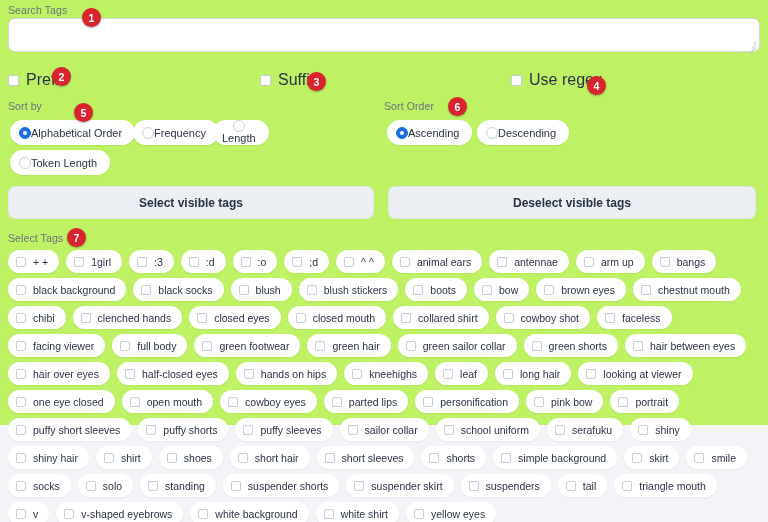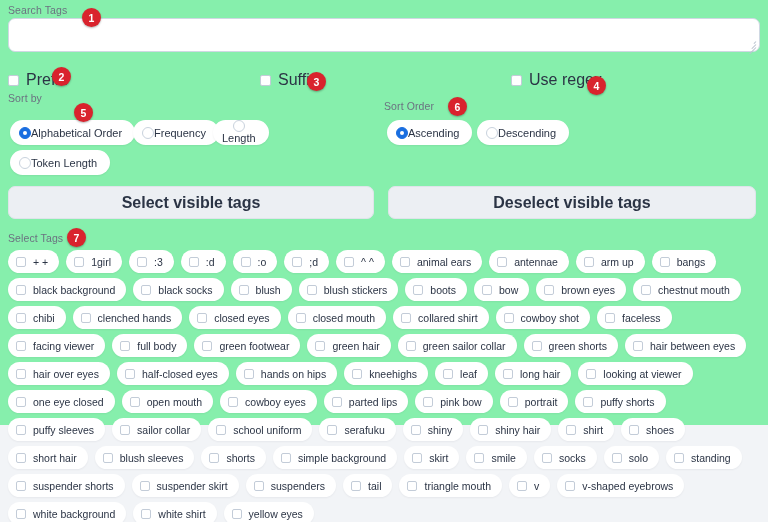--- a/index.html
+++ b/index.html
@@ -3,21 +3,21 @@
 <meta charset="utf-8">
 <style>
   * { box-sizing: border-box; }
   html, body {
     margin: 0; padding: 0;
     width: 768px; height: 522px;
     background: #f2f4f7;
     font-family: "Liberation Sans", sans-serif;
     overflow: hidden;
   }
-  .page { position: relative; width: 768px; height: 425px; background: #86efac; text-align: right; }
+  .page { position: relative; width: 768px; height: 425px; background: #bef264; text-align: right; }
 
   .lbl {
     font-size: 10.5px;
     color: #6b7280;
     letter-spacing: .1px;
   }
 
   
   .search-label { position: absolute; left: 8px; top: 4px; }
   .search-box {
@@ -75,21 +75,21 @@
   }
   .pill-text { font-size: 11px; color: #2b3445; white-space: nowrap; }
 
   
   .wbtn {
     position: absolute; top: 186px; height: 33px;
     background: #eceff3;
     border: 1px solid #dfe4ea;
     border-radius: 7px;
     display: flex; align-items: center; justify-content: center;
-    font-size: 16px; color: #2b3445; font-weight: 600;
+    font-size: 12px; color: #2b3445; font-weight: 600;
   }
   #btn-select { left: 8px; width: 366px; }
   #btn-deselect { left: 388px; width: 368px; }
 
   
   .tags-label { position: absolute; left: 8px; top: 232px; }
   .tagwrap {
     position: absolute; left: 8px; top: 250px;
     width: 752px;
     display: flex; flex-wrap: wrap;
@@ -138,21 +138,21 @@
   </div>
   <div class="cbrow" style="left:260px;">
     <span class="cb"></span>
     <span class="cbtext">Suffix</span>
   </div>
   <div class="cbrow" style="left:511px;">
     <span class="cb"></span>
     <span class="cbtext">Use regex</span>
   </div>
 
-  <div class="lbl grp-label" style="left:8px; top:92px;">Sort by</div>
+  <div class="lbl grp-label" style="left:8px; top:100px;">Sort by</div>
   <div class="pill" style="left:10px; top:120px;">
     <span class="radio on"></span>
     <span class="pill-text">Alphabetical Order</span>
   </div>
   <div class="pill" style="left:133px; top:120px;">
     <span class="radio"></span>
     <span class="pill-text">Frequency</span>
   </div>
   <div class="pill" style="left:213px; top:120px;flex-direction:column;">
     <span class="radio"></span>
@@ -349,28 +349,36 @@
       <div class="tag">
         <span class="cb"></span>
         <span>cowboy eyes</span>
       </div>
       <div class="tag">
         <span class="cb"></span>
         <span>parted lips</span>
       </div>
       <div class="tag">
         <span class="cb"></span>
+        <span>personification</span>
+      </div>
+      <div class="tag">
+        <span class="cb"></span>
         <span>pink bow</span>
       </div>
       <div class="tag">
         <span class="cb"></span>
         <span>portrait</span>
       </div>
       <div class="tag">
         <span class="cb"></span>
+        <span>puffy short sleeves</span>
+      </div>
+      <div class="tag">
+        <span class="cb"></span>
         <span>puffy shorts</span>
       </div>
       <div class="tag">
         <span class="cb"></span>
         <span>puffy sleeves</span>
       </div>
       <div class="tag">
         <span class="cb"></span>
         <span>sailor collar</span>
       </div>
@@ -397,21 +405,21 @@
       <div class="tag">
         <span class="cb"></span>
         <span>shoes</span>
       </div>
       <div class="tag">
         <span class="cb"></span>
         <span>short hair</span>
       </div>
       <div class="tag">
         <span class="cb"></span>
-        <span>blush sleeves</span>
+        <span>short sleeves</span>
       </div>
       <div class="tag">
         <span class="cb"></span>
         <span>shorts</span>
       </div>
       <div class="tag">
         <span class="cb"></span>
         <span>simple background</span>
       </div>
       <div class="tag">

